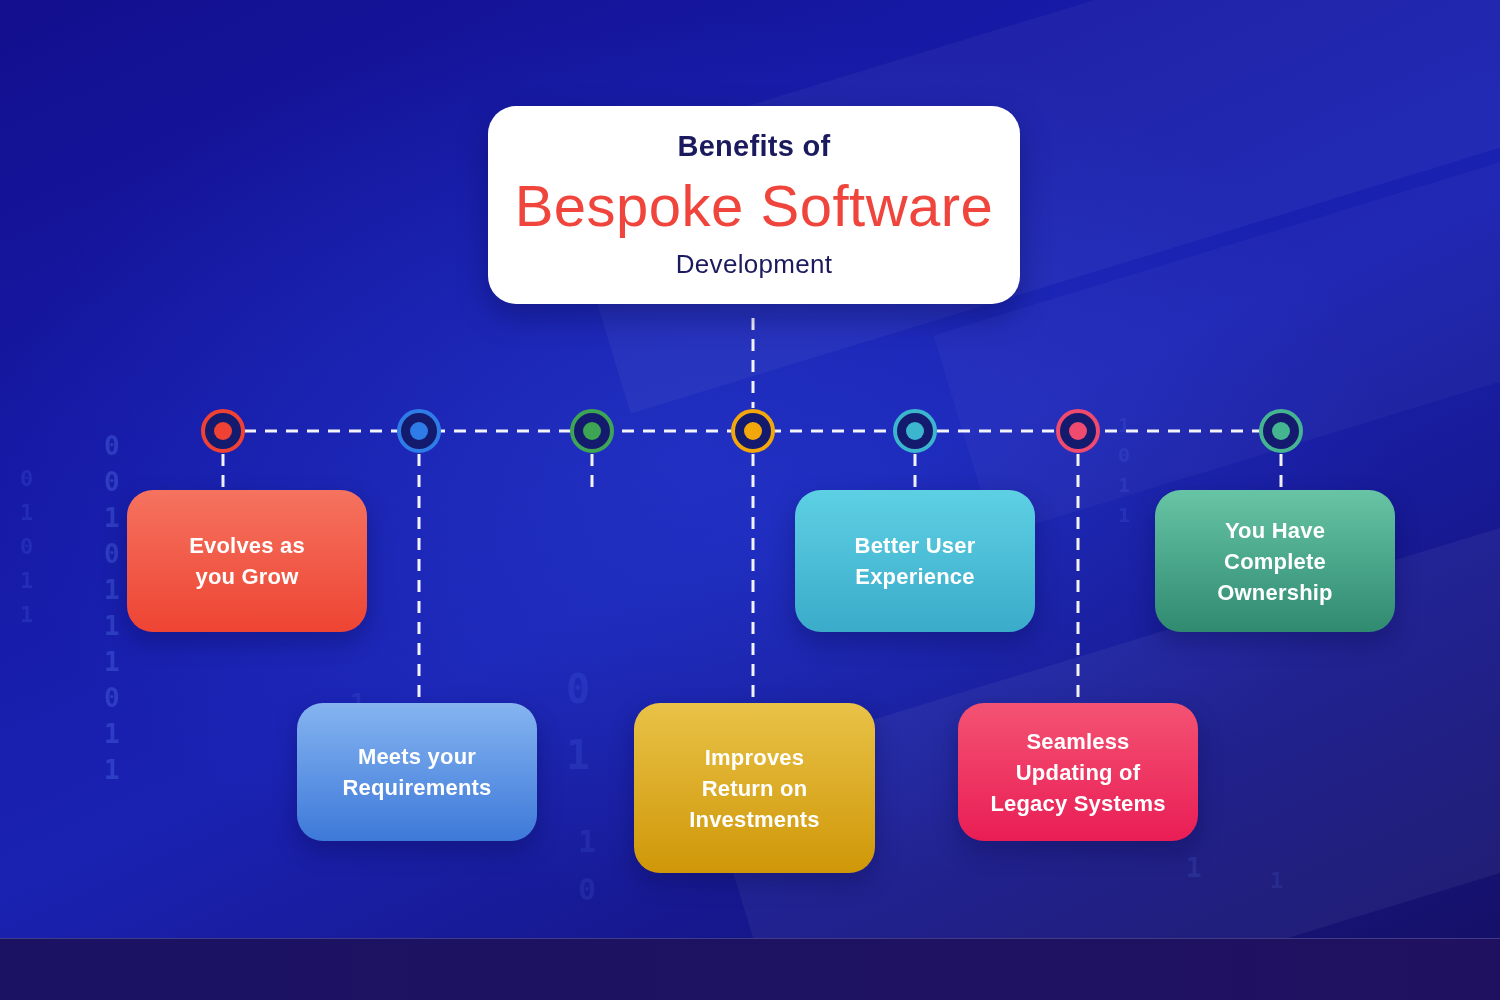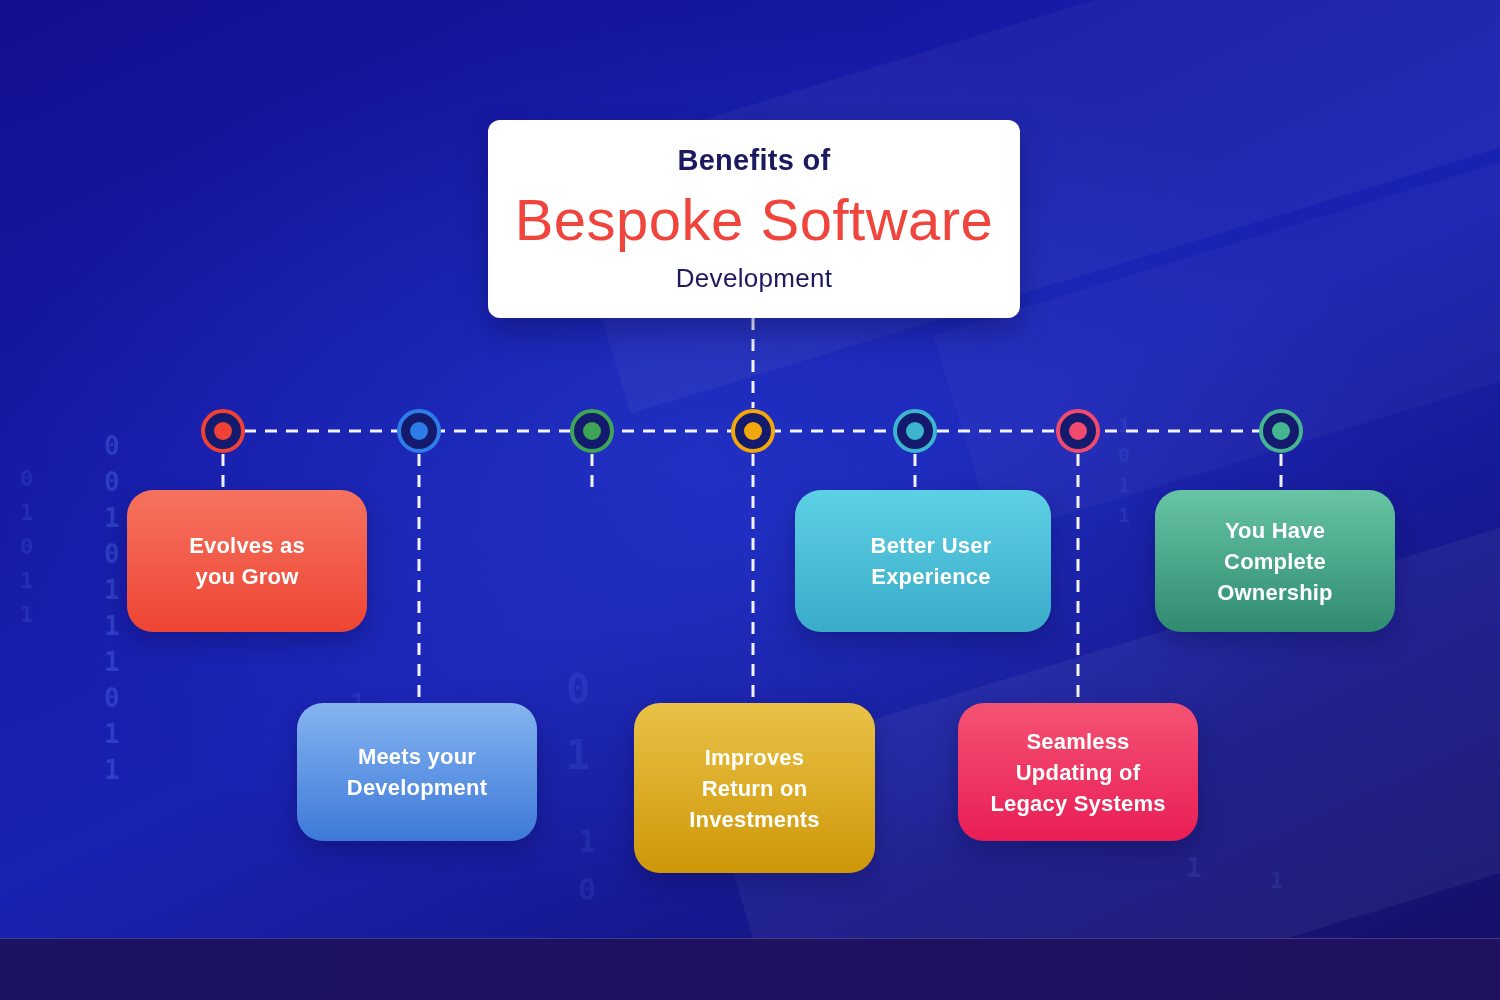--- a/index.html
+++ b/index.html
@@ -17,22 +17,22 @@
   .bottom-band{position:absolute;left:0;top:938px;width:1500px;height:62px;
     background:linear-gradient(90deg,#1b1263,#201160);
     border-top:1px solid rgba(150,160,230,0.30);}
   .digits{position:absolute;color:#5a7cf0;font-family:"DejaVu Sans Mono", monospace;
     white-space:pre-line;text-align:center;pointer-events:none;font-weight:bold;}
 
   .connectors{position:absolute;left:0;top:0;}
   .connectors line{stroke:#ffffff;stroke-width:3;stroke-dasharray:12 9;opacity:0.95;}
 
   .title-card{
-    position:absolute;left:488px;top:120px;width:532px;height:198px;
-    background:var(--bg,#ffffff);border-radius:12px;
+    position:absolute;left:488px;top:106px;width:532px;height:198px;
+    background:var(--bg,#ffffff);border-radius:28px;
     display:flex;flex-direction:column;align-items:center;justify-content:center;
     text-align:center;box-shadow:0 12px 30px rgba(5,5,60,0.35);
   }
   .title-top{color:var(--navy);font-size:29px;font-weight:bold;letter-spacing:0.3px;}
   .title-main{color:var(--red);font-size:58px;font-weight:normal;letter-spacing:0.5px;margin:9px 0 10px;}
   .title-bottom{color:var(--navy);font-size:26px;font-weight:normal;letter-spacing:0.3px;}
 
   .node{
     position:absolute;top:409px;width:44px;height:44px;box-sizing:border-box;
     border:4px solid var(--ring);border-radius:50%;background:#141a6e;
@@ -126,33 +126,33 @@
       <span class="dot"></span>
     </div>
   <div class="node" style="left: 1259px; --ring: #45b491;">
       <span class="dot"></span>
     </div>
 
   <div class="card" style="left: 103px; top: 490px; width: 240px; height: 142px; margin-left: 24px; --g1: #f5735f; --g2: #ee4433;">
     <span class="card-label">Evolves as
 you Grow</span>
   </div>
-  <div class="card" style="left: 795px; top: 490px; width: 240px; height: 142px; padding-left: 16px; --g1: #5ed0e4; --g2: #3aabc9;">
+  <div class="card" style="left: 795px; top: 490px; width: 240px; height: 142px; --g1: #5ed0e4; --g2: #3aabc9;">
     <span class="card-label">Better User
 Experience</span>
   </div>
   <div class="card" style="left: 1155px; top: 490px; width: 240px; height: 142px; --g1: #67c4a4; --g2: #2f8a70;">
     <span class="card-label">You Have
 Complete
 Ownership</span>
   </div>
 
   <div class="card" style="left: 297px; top: 703px; width: 240px; height: 138px; --g1: #85b4f0; --g2: #3d79d9;">
     <span class="card-label">Meets your
-Development</span>
+Requirements</span>
   </div>
   <div class="card" style="left: 634px; top: 703px; width: 241px; height: 170px; --g1: #e9c247; --g2: #cf9708;">
     <span class="card-label">Improves
 Return on
 Investments</span>
   </div>
   <div class="card" style="left: 958px; top: 703px; width: 240px; height: 138px; --g1: #f45373; --g2: #e91d55;">
     <span class="card-label">Seamless
 Updating of
 Legacy Systems</span>

